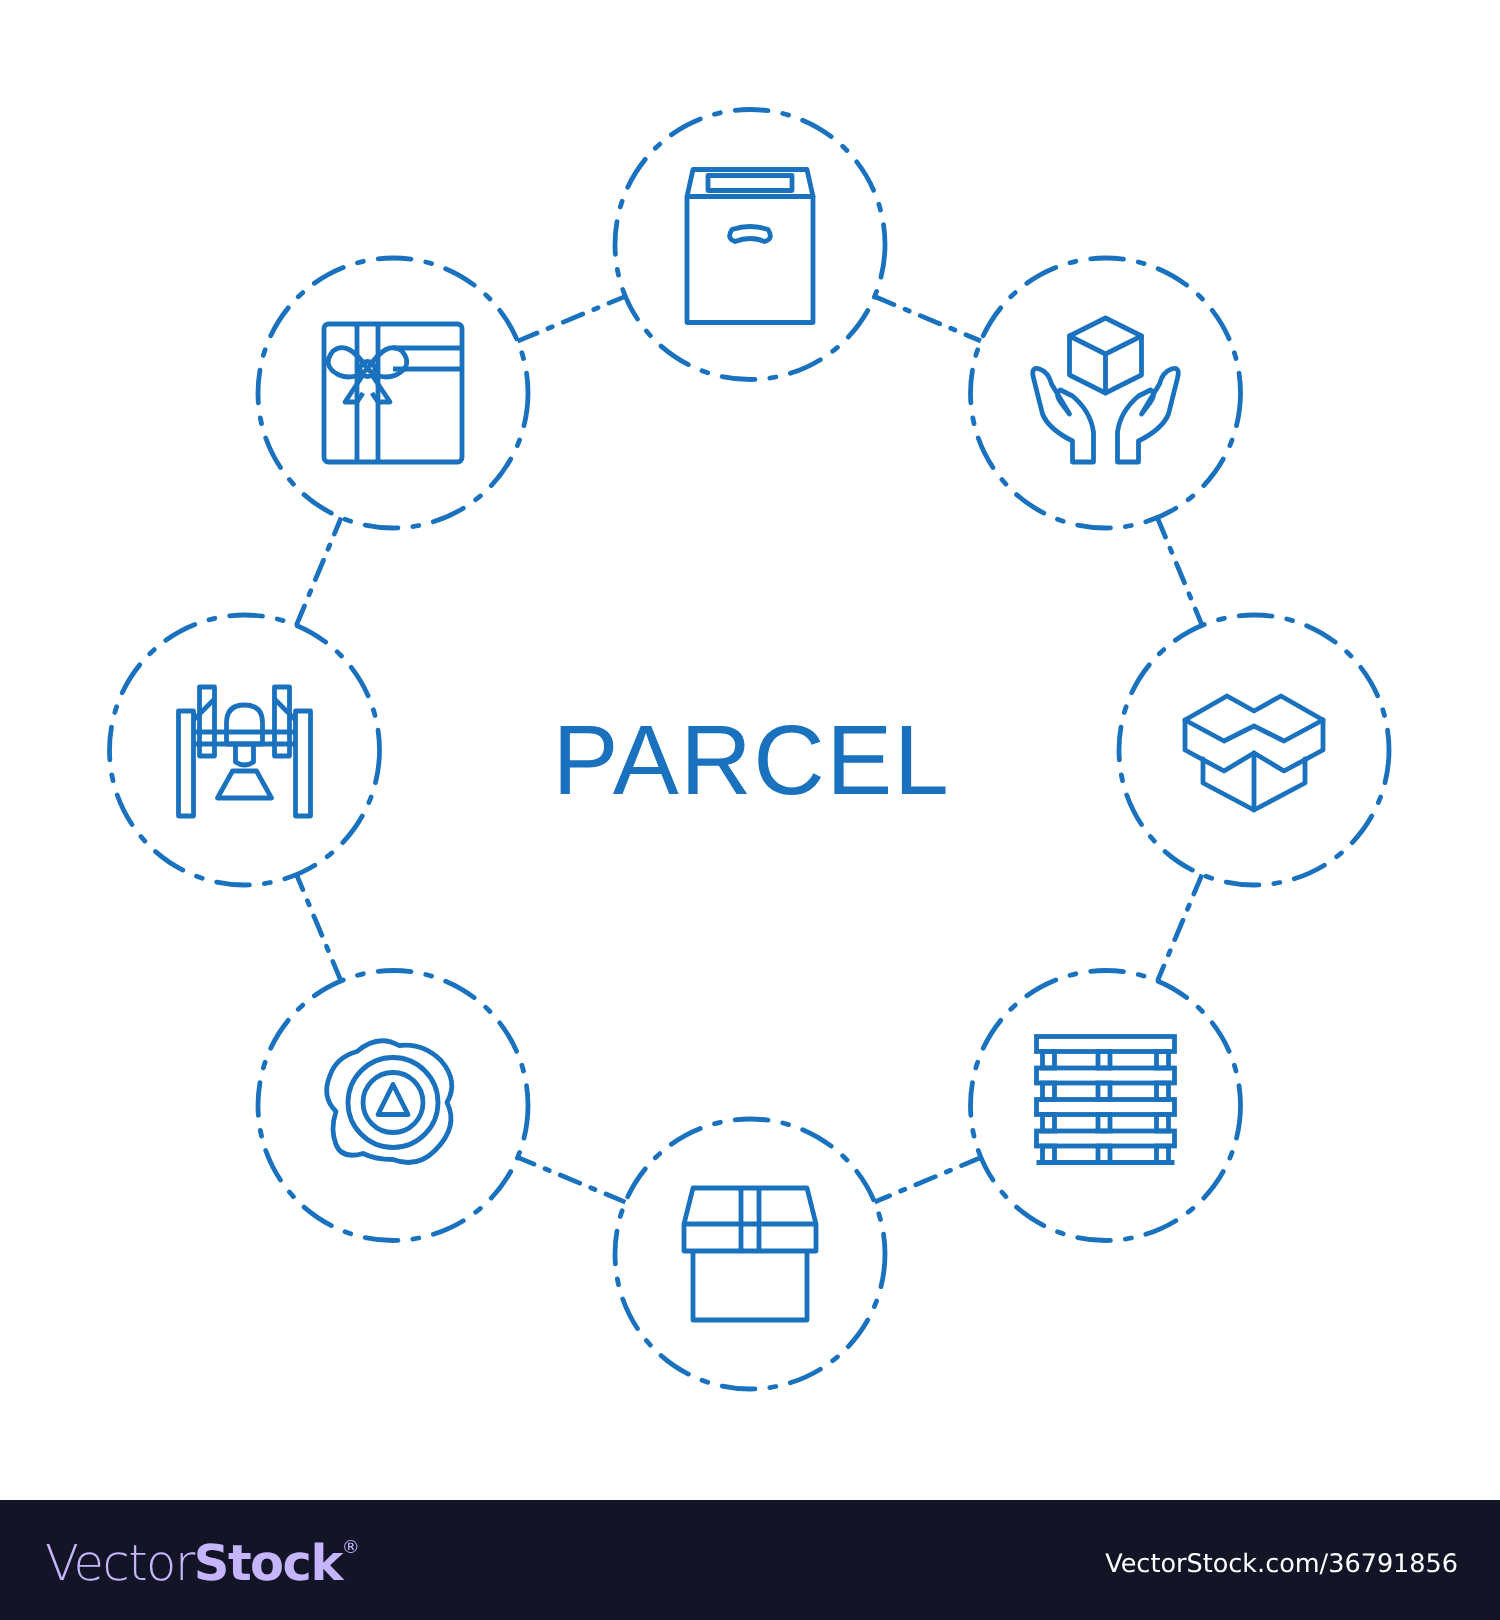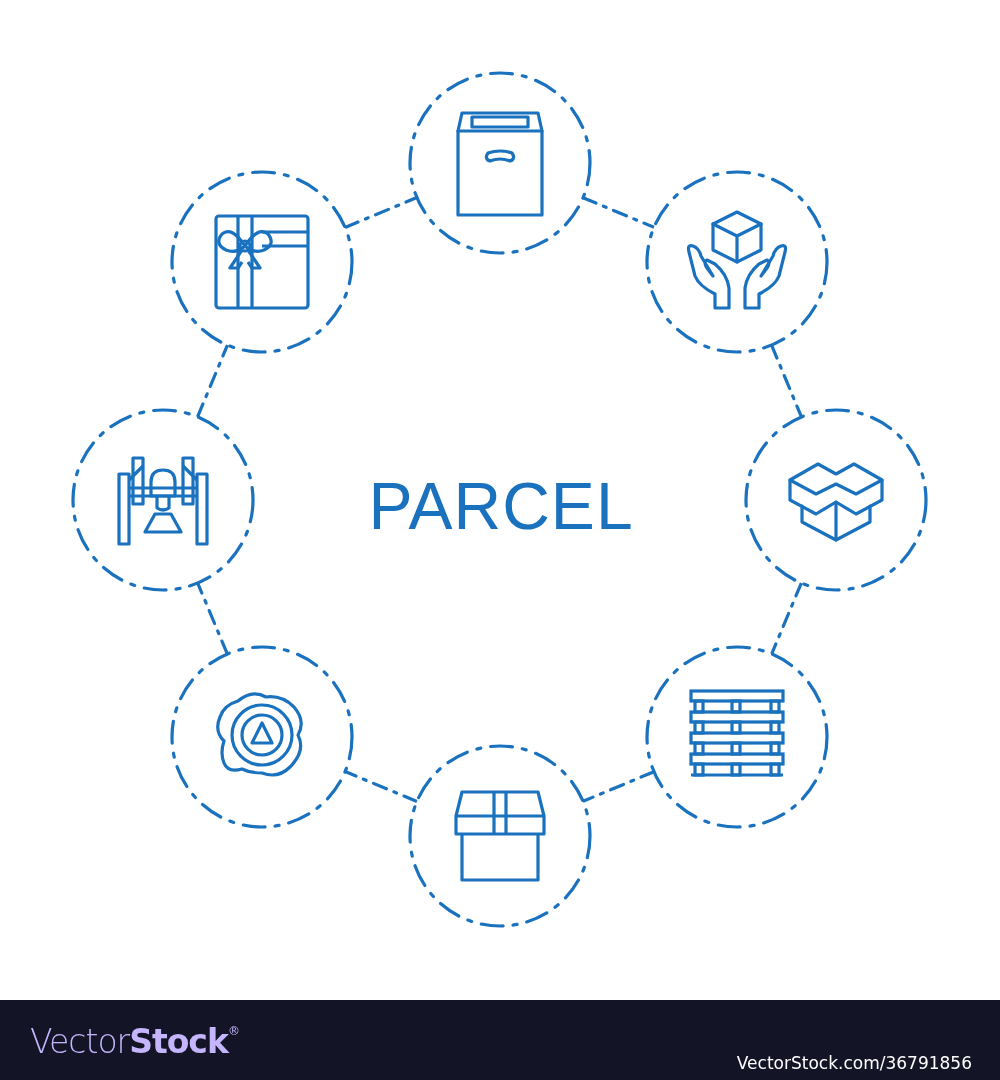--- a/index.html
+++ b/index.html
@@ -19,21 +19,20 @@
     .brand {
       position: absolute; left: 30px; top: 22px; color: #c4b5fd; font-size: 33px;
       font-family: "DejaVu Sans", sans-serif; letter-spacing: -1px;
     }
     .brand .light { font-weight: 300; font-family: "DejaVu Sans", sans-serif; }
     .brand .bold { font-weight: bold; }
     .brand sup { font-size: 12px; vertical-align: 18px; font-weight: normal; }
     .image-id {
       position: absolute; right: 28px; top: 33px; color: #ffffff; font-size: 17px;
       font-family: "DejaVu Sans", sans-serif;
-      margin-top: 20px;
     }
   </style>
 </head>
 <body>
 
 <div id="canvas">
   <svg id="diagram-svg" width="1000" height="1000" viewBox="0 0 1000 1000">
       <line x1="583.0457885829513" y1="197.6900129523721" x2="653.9542114170487" y2="227.3099870476279" stroke="#1a72bf" stroke-width="3.2" stroke-dasharray="14 8 3 8" stroke-linecap="round"></line>
       <line x1="771.5657950969455" y1="345.09756801083876" x2="801.4342049030545" y2="416.90243198916124" stroke="#1a72bf" stroke-width="3.2" stroke-dasharray="14 8 3 8" stroke-linecap="round"></line>
       <line x1="801.3099870476279" y1="583.0457885829513" x2="771.6900129523721" y2="653.9542114170487" stroke="#1a72bf" stroke-width="3.2" stroke-dasharray="14 8 3 8" stroke-linecap="round"></line>

